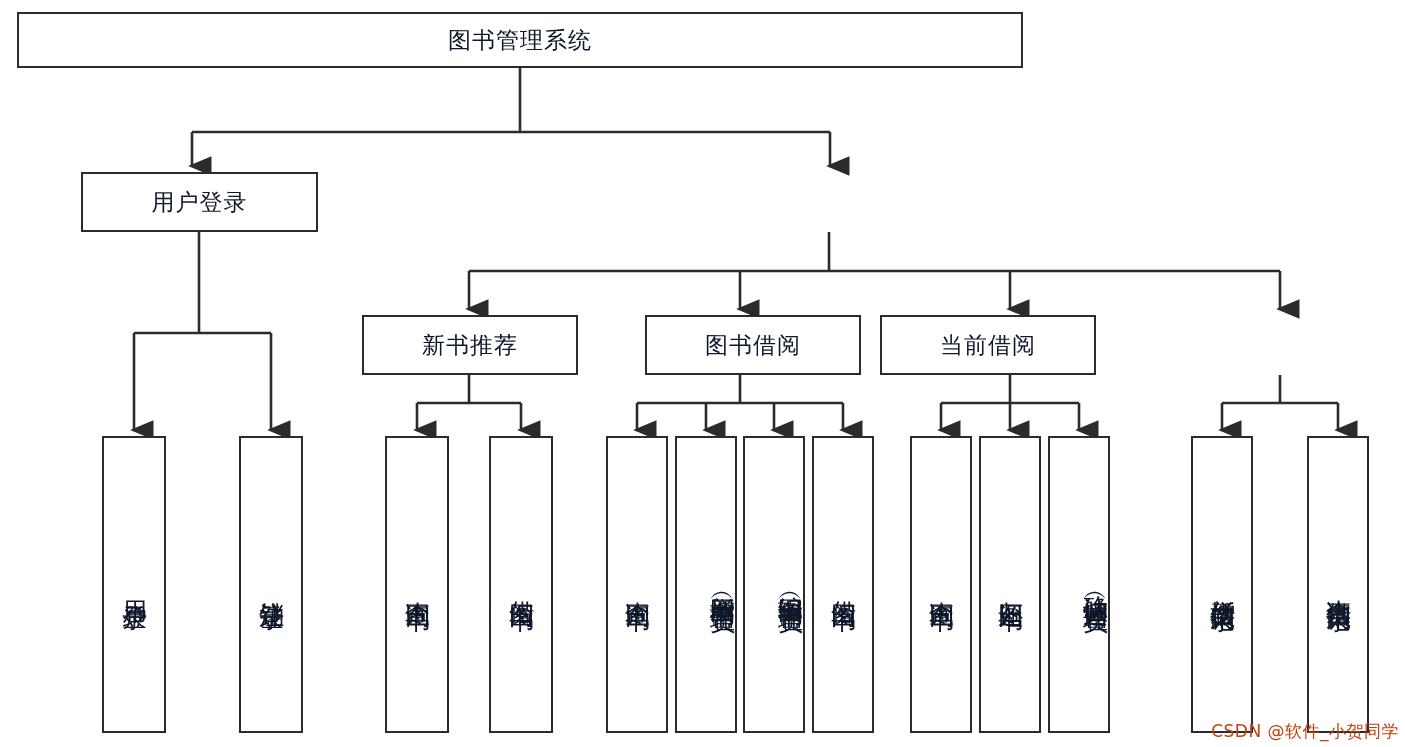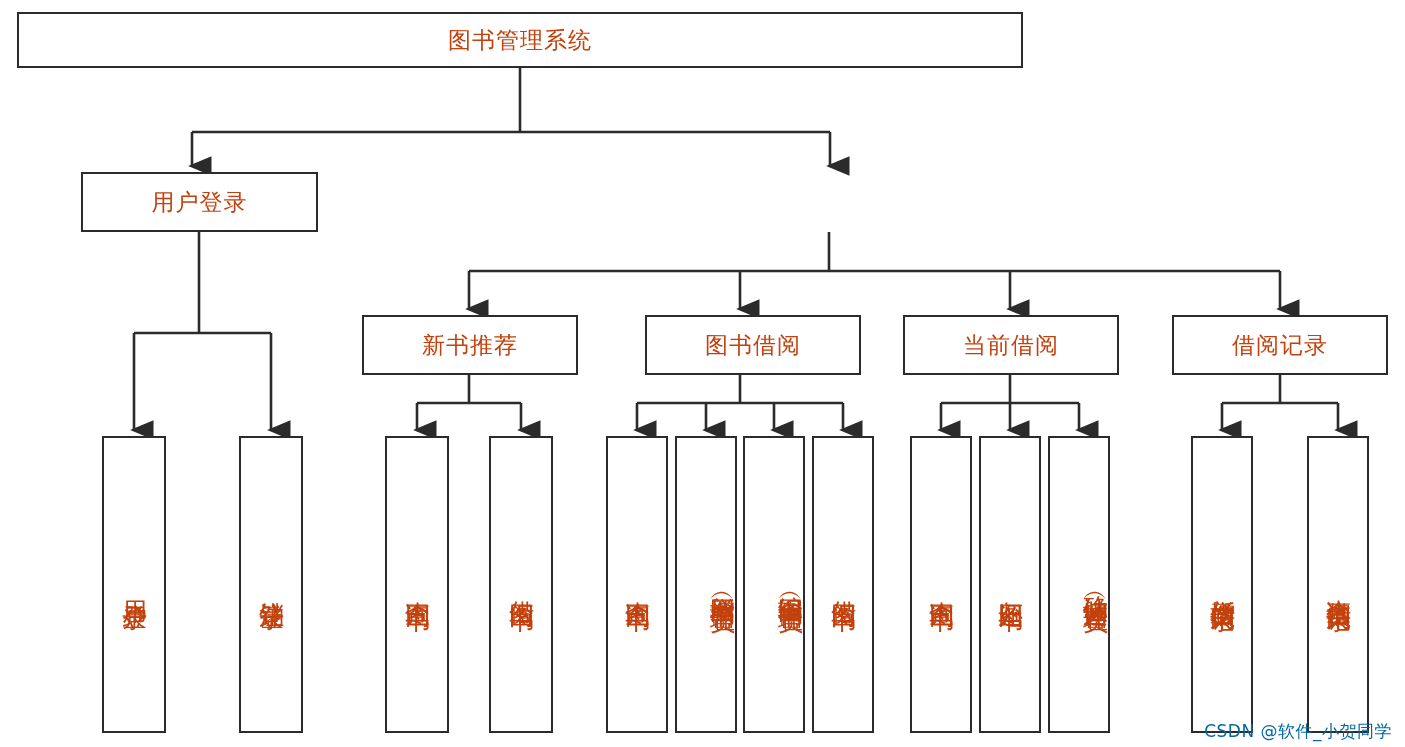--- a/index.html
+++ b/index.html
@@ -26,21 +26,21 @@
     pointer-events: none;
   }
   .node {
     position: absolute;
     box-sizing: border-box;
     border: 2.5px solid #2b2b2b;
     background: #ffffff;
     display: flex;
     align-items: center;
     justify-content: center;
-    color: #c2410c;
+    color: #0f172a;
   }
   .node.horiz {
     font-size: 23px;
     letter-spacing: 1px;
   }
   .node.vert {
     writing-mode: vertical-rl;
     text-orientation: upright;
     font-size: 25px;
     letter-spacing: 2px;
@@ -51,24 +51,24 @@
   .node.vert.top-align {
     align-items: flex-start;
     justify-content: center;
   }
   .node-label {
     display: block;
     white-space: nowrap;
   }
   .watermark {
     position: absolute;
-    right: 13px;
+    right: 6px;
     bottom: 4px;
     font-size: 17px;
-    color: #0369a1;
+    color: #c2410c;
     letter-spacing: 0.5px;
     white-space: nowrap;
   }
 </style>
 </head>
 <body>
 
 <div id="canvas">
 
   <svg class="edges" viewBox="0 0 1405 747" xmlns="http://www.w3.org/2000/svg">
@@ -128,25 +128,22 @@
   <div class="node horiz" style="left:81px; top:172px; width:237px; height:60px;">
     <span class="node-label">用户登录</span>
   </div>
 
   <div class="node horiz" style="left:362px; top:315px; width:216px; height:60px;">
     <span class="node-label">新书推荐</span>
   </div>
   <div class="node horiz" style="left:633px; top:315px; width:216px; height:60px;margin-left:12px;">
     <span class="node-label">图书借阅</span>
   </div>
-  <div class="node horiz" style="left:903px; top:315px; width:216px; height:60px;">
+  <div class="node horiz" style="left:880px; top:315px; width:216px; height:60px;">
     <span class="node-label">当前借阅</span>
-  </div>
-  <div class="node horiz" style="left:1172px; top:315px; width:216px; height:60px;">
-    <span class="node-label">借阅记录</span>
   </div>
 
   <div class="node vert" style="left:102px; top:436px; width:64px; height:297px;">
     <span class="node-label">用户登录</span>
   </div>
   <div class="node vert" style="left:239px; top:436px; width:64px; height:297px;">
     <span class="node-label">注销登录</span>
   </div>
 
   <div class="node vert" style="left:385px; top:436px; width:64px; height:297px;">

